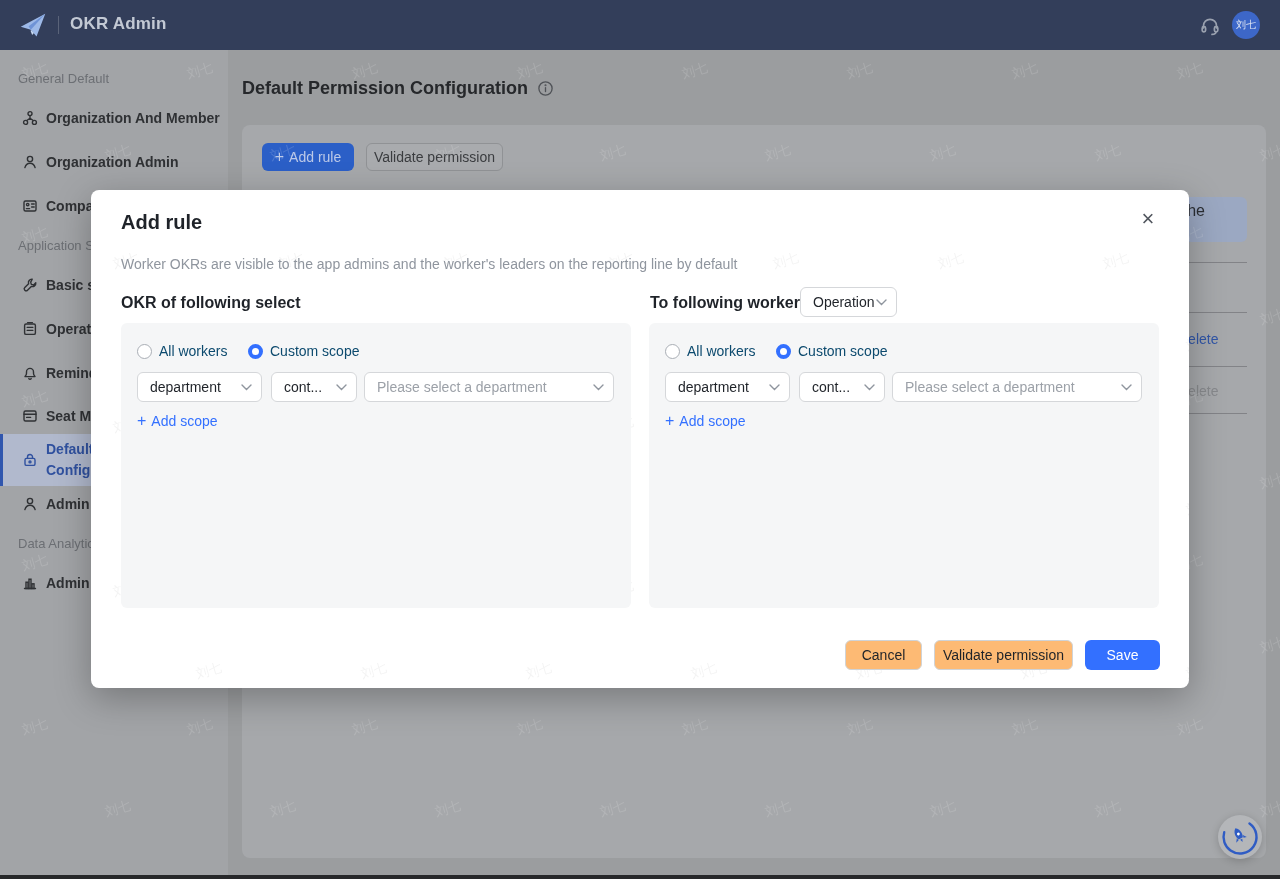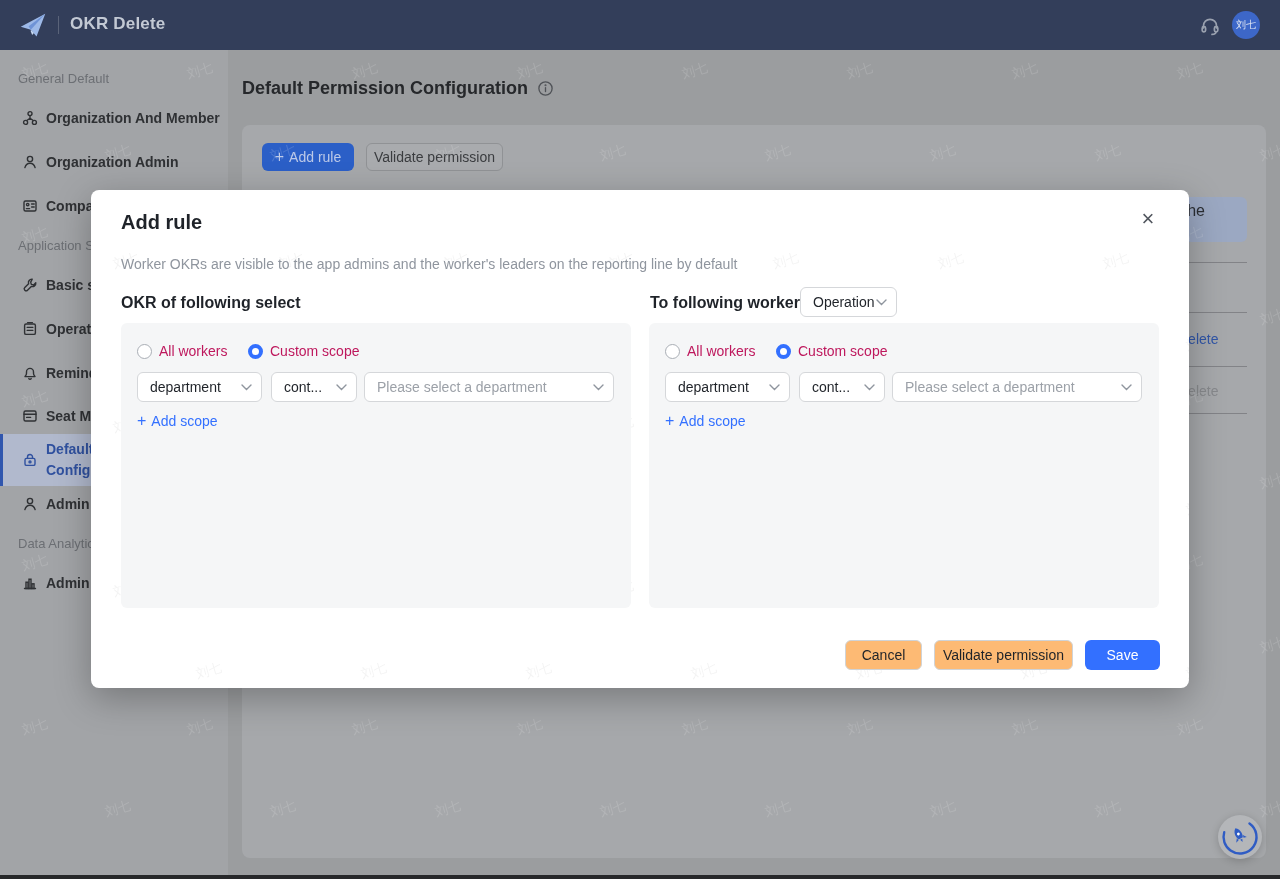--- a/index.html
+++ b/index.html
@@ -39,21 +39,21 @@
   .bottom-strip{position:absolute;left:0;top:875px;width:1280px;height:4px;background:#27282a;}
   
   .fab{position:absolute;left:1218px;top:815px;width:44px;height:44px;border-radius:50%;background:#b4b6b9;border:none;cursor:pointer;display:flex;align-items:center;justify-content:center;box-shadow:0 2px 8px rgba(0,0,0,.18);}
   
   .modal{position:absolute;left:91px;top:190px;width:1098px;height:498px;background:#ffffff;border-radius:8px;box-shadow:0 10px 36px rgba(0,0,0,.28);z-index:20;overflow:hidden;}
   .modal-title{position:absolute;left:30px;top:21px;font-size:20px;font-weight:600;color:#1f2329;}
   .modal-close{position:absolute;left:1044px;top:16px;width:26px;height:26px;border:none;background:none;font-size:22px;line-height:26px;color:#51565e;cursor:pointer;padding:0;}
   .modal-sub{position:absolute;left:30px;top:66px;font-size:14px;color:#8f959e;}
   .col-title{position:absolute;top:104px;font-size:16px;font-weight:600;color:#1f2329;}
   .panel{position:absolute;top:133px;width:510px;height:285px;background:#f5f6f7;border-radius:6px;}
-  .radio{position:absolute;top:20px;display:flex;align-items:center;gap:7px;cursor:pointer;font-size:14px;color:#be185d;}
+  .radio{position:absolute;top:20px;display:flex;align-items:center;gap:7px;cursor:pointer;font-size:14px;color:#0c4a6e;}
   .rdot{width:15px;height:15px;border-radius:50%;box-sizing:border-box;border:1.5px solid #a9aeb5;background:#fff;}
   .rdot.checked{border:4.5px solid #3370ff;}
   .select{position:absolute;height:30px;background:#fff;border:1px solid #d5d7da;border-radius:6px;box-sizing:border-box;display:flex;align-items:center;padding:0 26px 0 12px;font-size:14px;color:#1f2329;cursor:pointer;}
   .select .chev{position:absolute;right:9px;top:11px;color:#8f959e;}
   .select .ph{color:#9ca1a8;}
   .addscope{position:absolute;left:16px;top:90px;display:flex;align-items:center;gap:5px;color:#3370ff;font-size:14px;cursor:pointer;background:none;border:none;padding:0;}
   .mbtn{position:absolute;top:450px;height:30px;border-radius:6px;font-size:14px;display:flex;align-items:center;justify-content:center;cursor:pointer;box-sizing:border-box;}
   .mbtn-plain{background:#fdba74;border:1px solid #d0d3d6;color:#1f2329;}
   .mbtn-primary{background:#3370ff;border:none;color:#fff;}
   .plus{font-size:16px;line-height:1;font-weight:400;}
@@ -73,21 +73,21 @@
 
   <div class="topbar">
     <span class="abs" style="left:18px;top:11px">
       <svg width="30" height="28" viewBox="0 0 32 32">
         <polygon points="2,18 30,3 20,29 13.5,21.5" fill="#9db9e8"></polygon>
         <polygon points="13.5,21.5 30,3 11,17.5" fill="#6f93d6"></polygon>
         <polygon points="13.5,21.5 17,25 15,27.5 13.5,23.5" fill="#c7d8f2"></polygon>
       </svg>
     </span>
     <span class="logo-divider"></span>
-    <span class="app-title">OKR Delete</span>
+    <span class="app-title">OKR Admin</span>
     <button class="headset-btn">
       <svg width="24" height="24" viewBox="0 0 24 24" fill="none" stroke="currentColor" stroke-width="1.7" stroke-linecap="round">
         <path d="M5.5 14v-2.2a6.5 6.5 0 0 1 13 0V14"></path>
         <rect x="4.2" y="12.6" width="3.4" height="5.2" rx="1.6"></rect>
         <rect x="16.4" y="12.6" width="3.4" height="5.2" rx="1.6"></rect>
         <path d="M18 17.8c0 1.6-1.6 2.6-4 2.6"></path>
       </svg>
     </button>
     <div class="avatar">刘七</div>
   </div>

